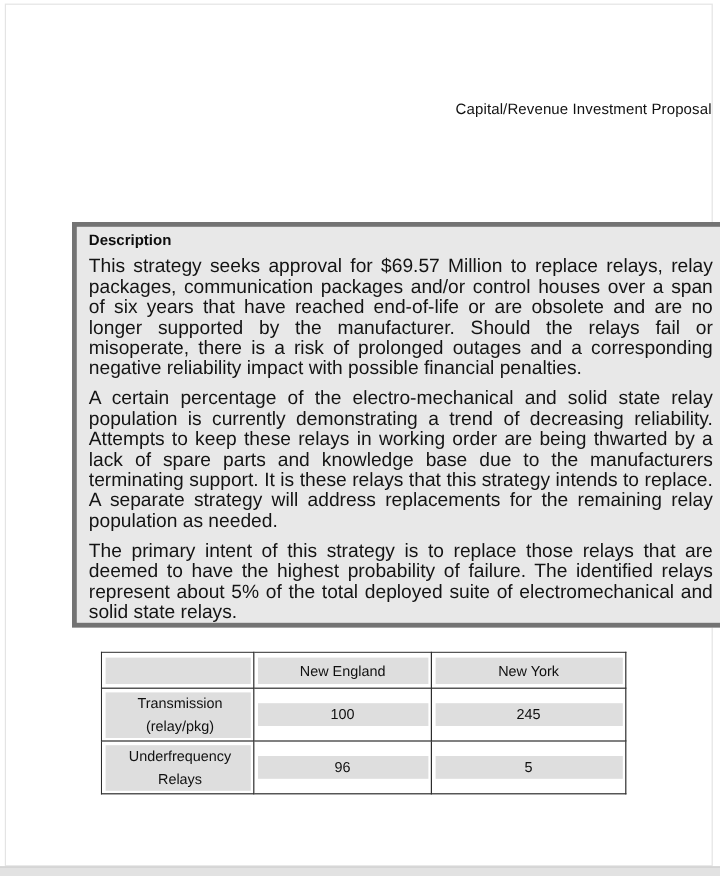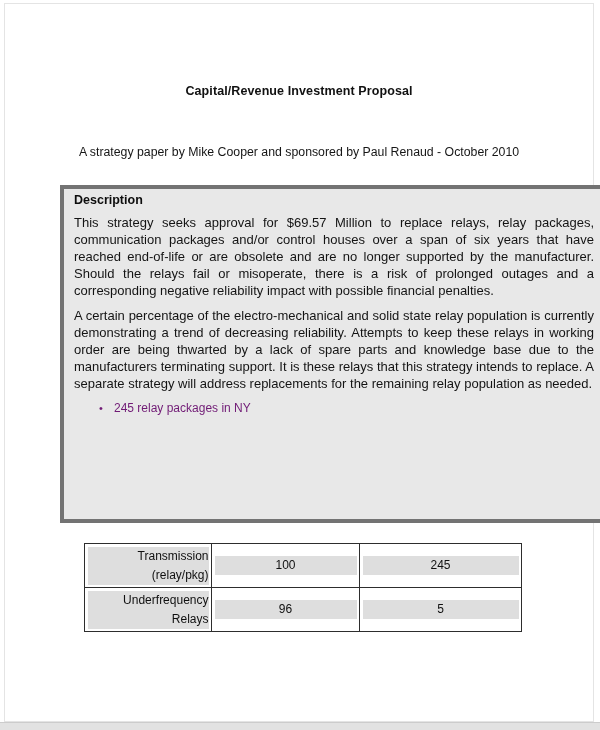--- a/index.html
+++ b/index.html
@@ -21,22 +21,22 @@
     height: 719px;
     background: #ffffff;
     border: 1px solid #e4e4e4;
     box-sizing: border-box;
   }
   .doc-title {
     position: absolute;
     top: 80px;
     left: 0;
     right: 0;
-    text-align: center;
-    font-weight: bold;
+    text-align: right;
+    font-weight: normal;
     font-size: 12.5px;
     letter-spacing: 0.1px;
     color: #111;
   }
   .doc-subtitle {
     position: absolute;
     top: 141px;
     left: 0;
     right: 0;
     text-align: center;
@@ -56,21 +56,21 @@
     overflow: hidden;
   }
   .desc-heading {
     font-weight: bold;
     font-size: 12.5px;
     margin: 1px 0 0 0;
     color: #0d0d0d;
   }
   .desc-box p {
     margin: 7px 4px 8px 0;
-    font-size: 13px;
+    font-size: 16px;
     line-height: 17px;
     text-align: justify;
     color: #141414;
   }
   .desc-box p.no-justify { text-align: left; }
   .bullets {
     list-style: none;
     margin: 8px 0 0 0;
     padding: 0 0 0 25px;
   }
@@ -113,66 +113,77 @@
   .fill {
     background: #dedede;
     text-align: center;
     font-size: 12px;
     line-height: 19px;
     min-height: 19px;
     color: #101010;
   }
   tr.hdr .fill { line-height: 22px; min-height: 22px; }
   .fill.left {
-    text-align: right;
+    text-align: center;
     padding-left: 4px;
   }
   .bottom-band {
     position: absolute;
     left: 0;
     top: 722px;
     width: 600px;
     height: 8px;
     background: #e2e2e2;
     border-top: 1px solid #cccccc;
     box-sizing: border-box;
   }
 </style>
 </head>
 <body>
 
 <div class="page">
 
   <div class="doc-title">Capital/Revenue Investment Proposal</div>
 
-  <div class="doc-subtitle">A strategy paper by Mike Cooper and sponsored by Paul Renaud - October 2010</div>
 
   <div class="desc-box">
     <div class="desc-heading">Description</div>
 
     <p>This strategy seeks approval for $69.57 Million to replace relays, relay packages, communication packages and/or control houses over a span of six years that have reached end-of-life or are obsolete and are no longer supported by the manufacturer.  Should the relays fail or misoperate, there is a risk of prolonged outages and a corresponding negative reliability impact with possible financial penalties.</p>
 
     <p>A certain percentage of the electro-mechanical and solid state relay population is currently demonstrating a trend of decreasing reliability.  Attempts to keep these relays in working order are being thwarted by a lack of spare parts and knowledge base due to the manufacturers terminating support.  It is these relays that this strategy intends to replace.  A separate strategy will address replacements for the remaining relay population as needed.</p>
 
+    <p>The primary intent of this strategy is to replace those relays that are deemed to have the highest probability of failure.   The identified relays represent about 5% of the total deployed suite of electromechanical and solid state relays.</p>
 
 
     <ul class="bullets">
       <li><span class="bullet-marker">•</span><span>245 relay packages in NY</span></li>
 
     </ul>
   </div>
 
   <div class="table-clip">
     <table class="data-table">
       <colgroup>
           <col class="c1">
           <col class="c2">
           <col class="c3">
         </colgroup>
       <tbody>
+        <tr class="hdr">
+          <td>
+            <div class="fill left"></div>
+          </td>
+          <td>
+            <div class="fill">New England</div>
+          </td>
+          <td>
+            <div class="fill">New York</div>
+          </td>
+        </tr>
 
         <tr class="datarow">
           <td>
             <div class="fill left">Transmission (relay/pkg)</div>
           </td>
           <td>
             <div class="fill">100</div>
           </td>
           <td>
             <div class="fill">245</div>

